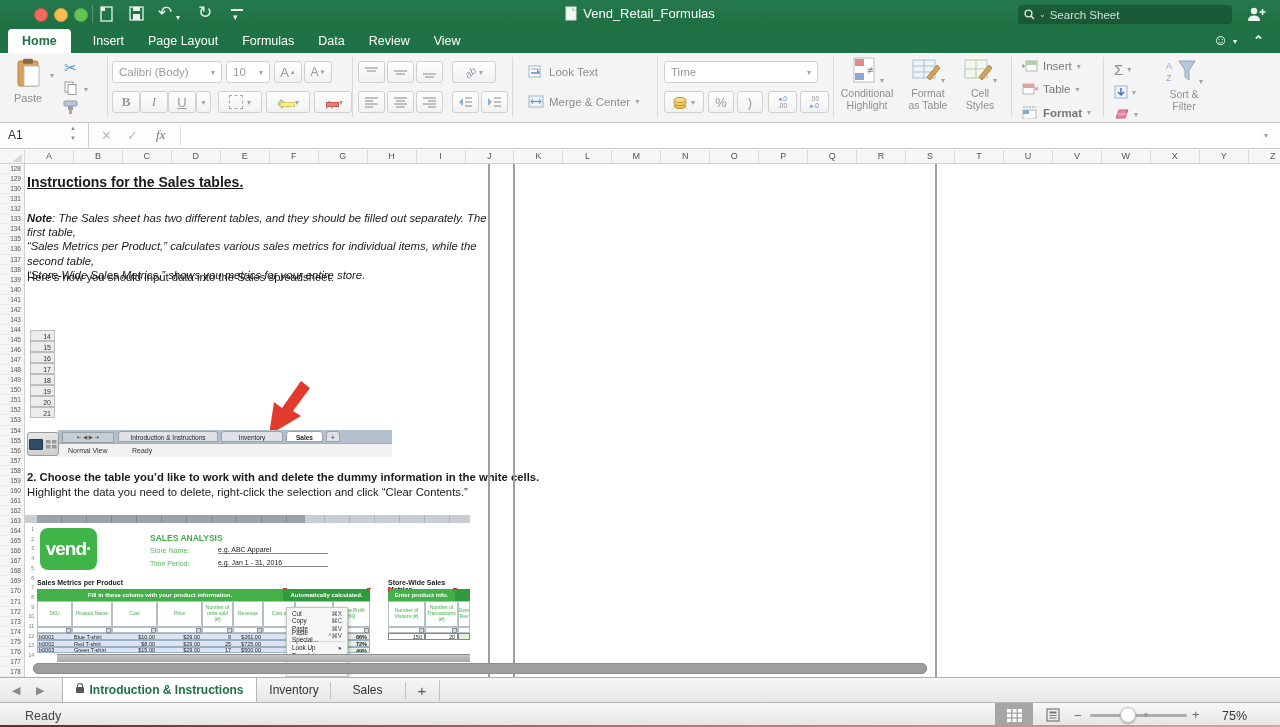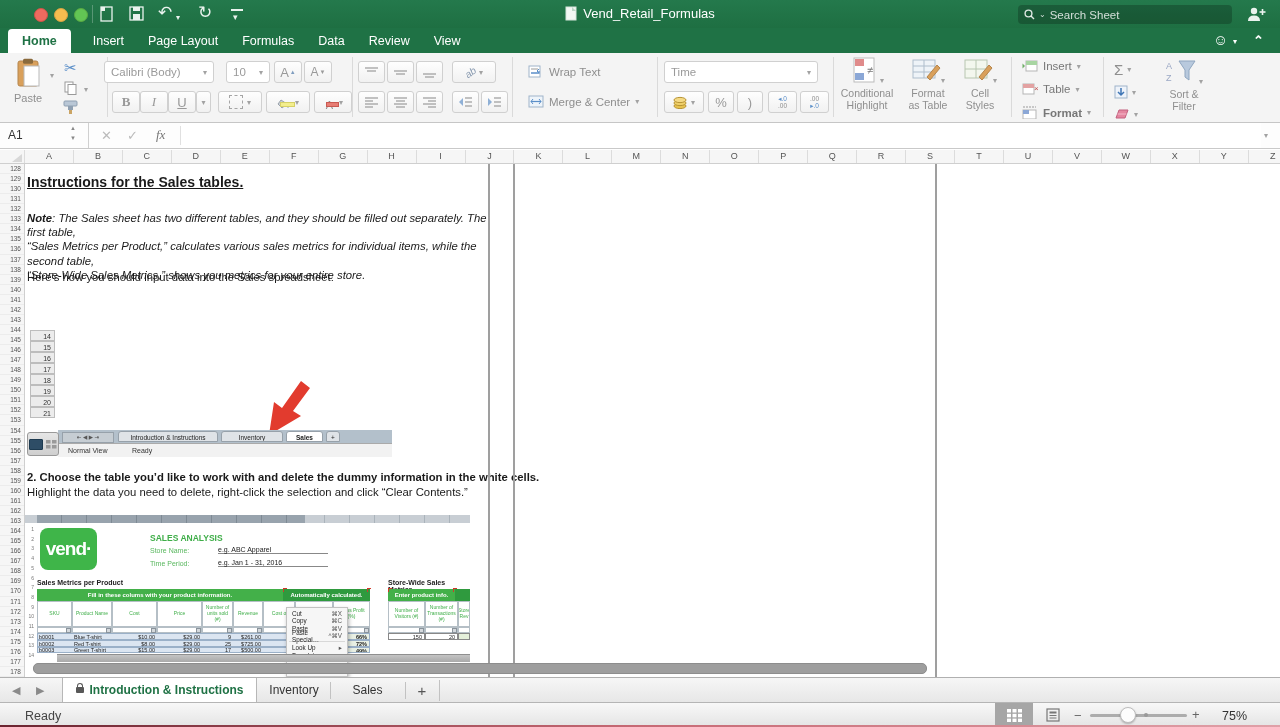--- a/index.html
+++ b/index.html
@@ -158,21 +158,21 @@
       <rect x="1" y="1" width="8" height="10" fill="#fff" stroke="#9a9a9a"></rect>
         <rect x="4" y="3.5" width="8" height="10" fill="#fff" stroke="#9a9a9a"></rect>
       </svg>
     <span class="abs chev" style="left:84px;top:32px;">▾</span>
     <svg class="abs" style="left:63px;top:47px;" width="16" height="15">
       <rect x="1" y="1" width="13" height="5" rx="1" fill="#b9c7d6" stroke="#8fa0b2"></rect>
         <rect x="5" y="6" width="5" height="4" fill="#8fa0b2"></rect>
         <rect x="6" y="10" width="3" height="4" fill="#caa464"></rect>
       </svg>
 
-    <div class="abs rsel" style="left:104px;top:8px;width:110px;height:22px;">
+    <div class="abs rsel" style="left:112px;top:8px;width:110px;height:22px;">
       <span>Calibri (Body)</span>
         <span class="chev">▾</span>
       </div>
     <div class="abs rsel" style="left:226px;top:8px;width:44px;height:22px;">
       <span>10</span>
         <span class="chev">▾</span>
       </div>
     <div class="abs rbtn" style="left:274px;top:8px;width:28px;height:22px;font-size:13px;gap:1px;">
       <span>A</span>
         <span style="font-size:6px;color:#7f9dbf;">▲</span>
@@ -279,21 +279,21 @@
         </svg>
       </div>
 
     <div class="abs" style="left:528px;top:12px;display:flex;align-items:center;gap:5px;">
       <svg width="16" height="13">
         <rect x="1" y="1" width="11" height="11" fill="#fff" stroke="#9fb4c9"></rect>
           <line x1="3" y1="4" x2="10" y2="4" stroke="#9a9a9a"></line>
           <path d="M3 8 h8 v-2" fill="none" stroke="#5b8fc9" stroke-width="1.3"></path>
           <path d="M11 4 l-2 2 l2 2" fill="none" stroke="#5b8fc9"></path>
         </svg>
-      <span class="rlabel" style="font-size:11.5px;">Wrap Text</span>
+      <span class="rlabel" style="font-size:11.5px;">Look Text</span>
       </div>
     <div class="abs" style="left:528px;top:42px;display:flex;align-items:center;gap:5px;">
       <svg width="16" height="13">
         <rect x="1" y="1" width="14" height="11" fill="#eef4fa" stroke="#9fb4c9"></rect>
           <path d="M3 6.5 h10" stroke="#5b8fc9" stroke-width="1.2"></path>
           <path d="M5 4 L3 6.5 L5 9 M11 4 L13 6.5 L11 9" fill="none" stroke="#5b8fc9"></path>
         </svg>
       <span class="rlabel" style="font-size:11.5px;">Merge &amp; Center</span>
       <span class="chev">▾</span>
       </div>

